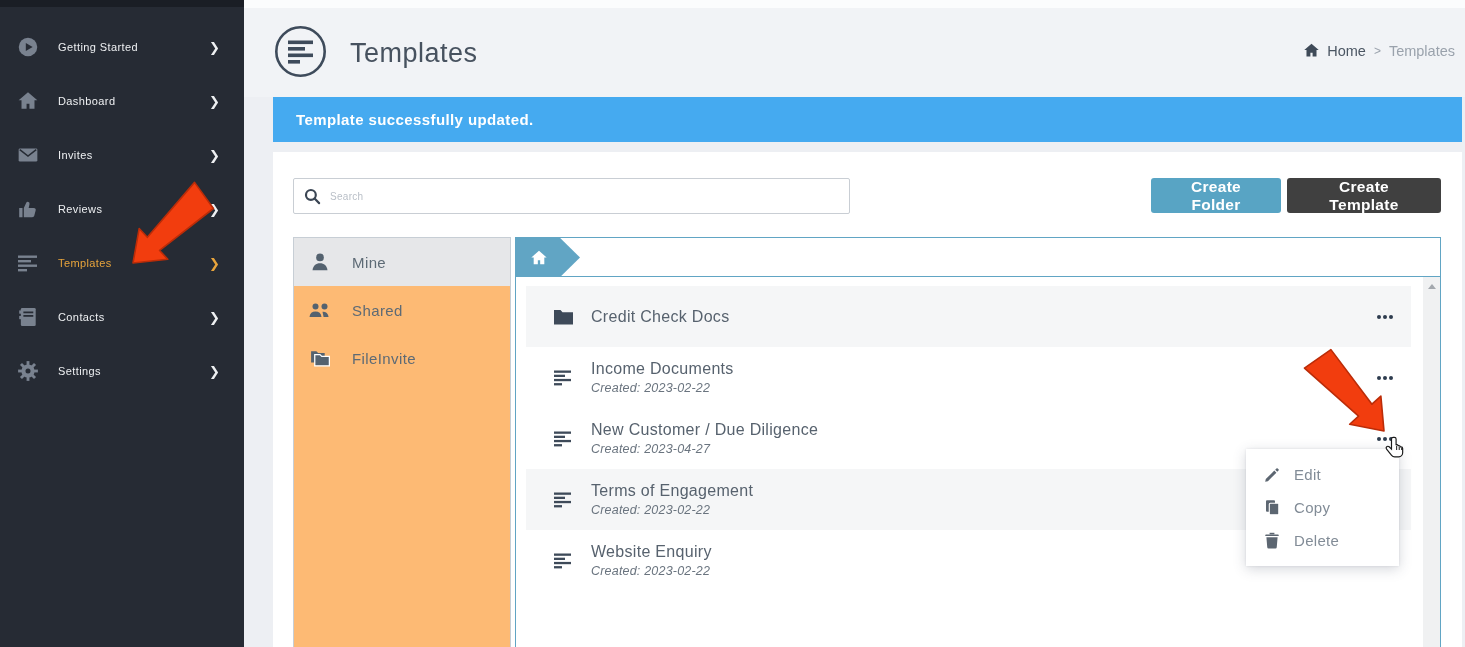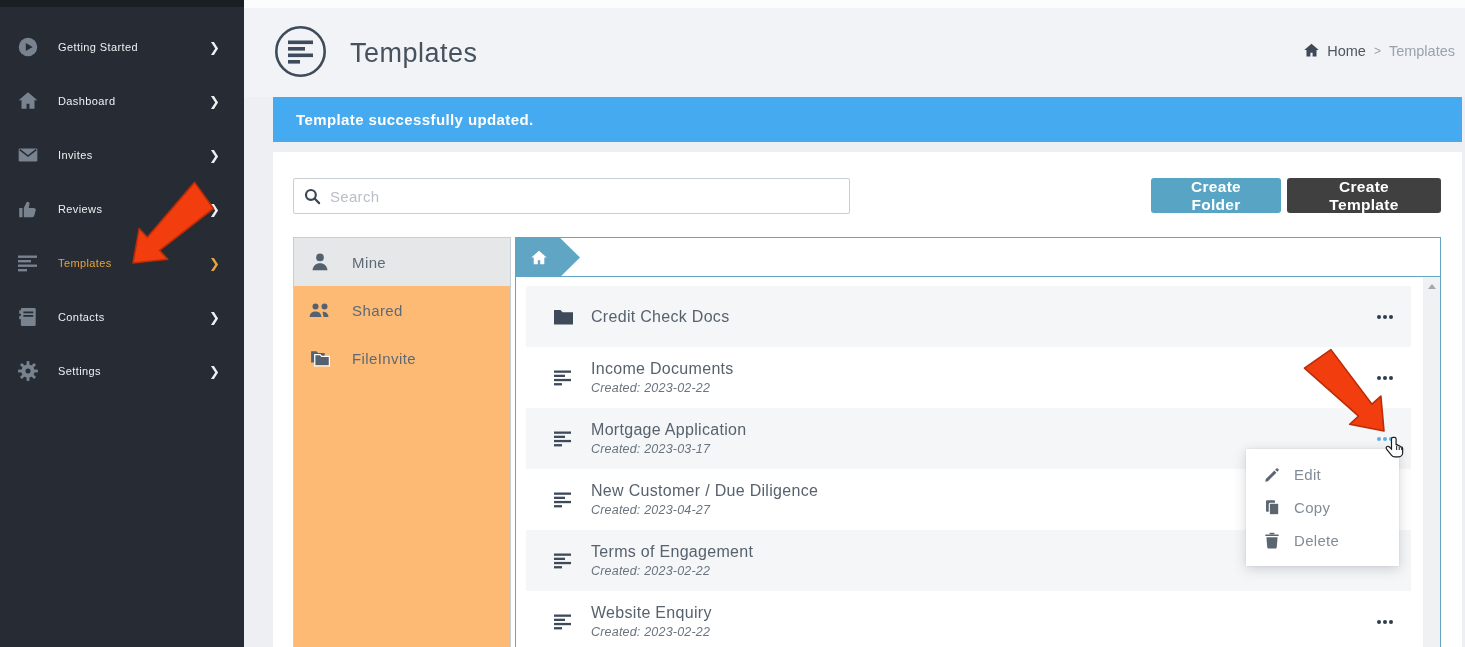--- a/index.html
+++ b/index.html
@@ -55,21 +55,21 @@
     background:#ffffff;
   }
 
   
   .toolbar { position:absolute; left:20px; right:21px; top:26px; display:flex; }
   .search-box {
     width:557px; height:36px; border:1px solid #c9ced4; border-radius:2px;
     background:#fff; display:flex; align-items:center; padding:0 10px;
   }
   .search-box input {
-    border:none; outline:none; flex:1; margin-left:9px; font-size:15px;
+    border:none; outline:none; flex:1; margin-left:9px; font-size:10px;
     font-family:inherit; color:#4a5563; letter-spacing:.3px; background:transparent;
   }
   .search-box input::placeholder { color:#b9bfc7; }
   .btns { margin-left:auto; display:flex; gap:6px; }
   .btn {
     height:35px; border:none; border-radius:3px; color:#fff; font-size:15.5px;
     font-weight:bold; font-family:inherit; letter-spacing:.3px; cursor:pointer; padding:0 18px;
   }
   .btn-teal { background:#58a4c4; width:130px; }
   .btn-orange { background:#404040; width:154px; }
@@ -357,92 +357,73 @@
           </span>
           <div class="rtext">
             <div class="rname">Income Documents</div>
             <div class="rdate">Created: 2023-02-22</div>
           </div>
           <div class="dots-btn">
               <div class="dots"></div>
             </div>
         </div>
 
+
+        <div class="t-row">
+          <span class="ricon">
+            <svg width="19" height="16" viewBox="0 0 19 16">
+                <g fill="#3e4a59">
+                  <rect x="0" y="0.5" width="17" height="2.3"></rect>
+                  <rect x="0" y="4.7" width="11" height="2.3"></rect>
+                  <rect x="0" y="8.9" width="17" height="2.3"></rect>
+                  <rect x="0" y="13.1" width="8" height="2.3"></rect>
+                </g>
+              </svg>
+          </span>
+          <div class="rtext">
+            <div class="rname">New Customer / Due Diligence</div>
+            <div class="rdate">Created: 2023-04-27</div>
+          </div>
+          <div class="dots-btn">
+              <div class="dots"></div>
+            </div>
+        </div>
+
         <div class="t-row shade">
           <span class="ricon">
             <svg width="19" height="16" viewBox="0 0 19 16">
                 <g fill="#3e4a59">
                   <rect x="0" y="0.5" width="17" height="2.3"></rect>
                   <rect x="0" y="4.7" width="11" height="2.3"></rect>
                   <rect x="0" y="8.9" width="17" height="2.3"></rect>
                   <rect x="0" y="13.1" width="8" height="2.3"></rect>
                 </g>
               </svg>
           </span>
           <div class="rtext">
-            <div class="rname">Mortgage Application</div>
-            <div class="rdate">Created: 2023-03-17</div>
+            <div class="rname">Terms of Engagement</div>
+            <div class="rdate">Created: 2023-02-22</div>
           </div>
           <div class="dots-btn">
-              <div class="dots blue"></div>
+              <div class="dots"></div>
             </div>
         </div>
 
         <div class="t-row">
           <span class="ricon">
             <svg width="19" height="16" viewBox="0 0 19 16">
                 <g fill="#3e4a59">
                   <rect x="0" y="0.5" width="17" height="2.3"></rect>
                   <rect x="0" y="4.7" width="11" height="2.3"></rect>
                   <rect x="0" y="8.9" width="17" height="2.3"></rect>
                   <rect x="0" y="13.1" width="8" height="2.3"></rect>
                 </g>
               </svg>
           </span>
           <div class="rtext">
-            <div class="rname">New Customer / Due Diligence</div>
-            <div class="rdate">Created: 2023-04-27</div>
-          </div>
-          <div class="dots-btn">
-              <div class="dots"></div>
-            </div>
-        </div>
-
-        <div class="t-row shade">
-          <span class="ricon">
-            <svg width="19" height="16" viewBox="0 0 19 16">
-                <g fill="#3e4a59">
-                  <rect x="0" y="0.5" width="17" height="2.3"></rect>
-                  <rect x="0" y="4.7" width="11" height="2.3"></rect>
-                  <rect x="0" y="8.9" width="17" height="2.3"></rect>
-                  <rect x="0" y="13.1" width="8" height="2.3"></rect>
-                </g>
-              </svg>
-          </span>
-          <div class="rtext">
-            <div class="rname">Terms of Engagement</div>
-            <div class="rdate">Created: 2023-02-22</div>
-          </div>
-          <div class="dots-btn">
-              <div class="dots"></div>
-            </div>
-        </div>
-
-        <div class="t-row">
-          <span class="ricon">
-            <svg width="19" height="16" viewBox="0 0 19 16">
-                <g fill="#3e4a59">
-                  <rect x="0" y="0.5" width="17" height="2.3"></rect>
-                  <rect x="0" y="4.7" width="11" height="2.3"></rect>
-                  <rect x="0" y="8.9" width="17" height="2.3"></rect>
-                  <rect x="0" y="13.1" width="8" height="2.3"></rect>
-                </g>
-              </svg>
-          </span>
-          <div class="rtext">
             <div class="rname">Website Enquiry</div>
             <div class="rdate">Created: 2023-02-22</div>
           </div>
           <div class="dots-btn">
               <div class="dots"></div>
             </div>
         </div>
 
       </div>
 

